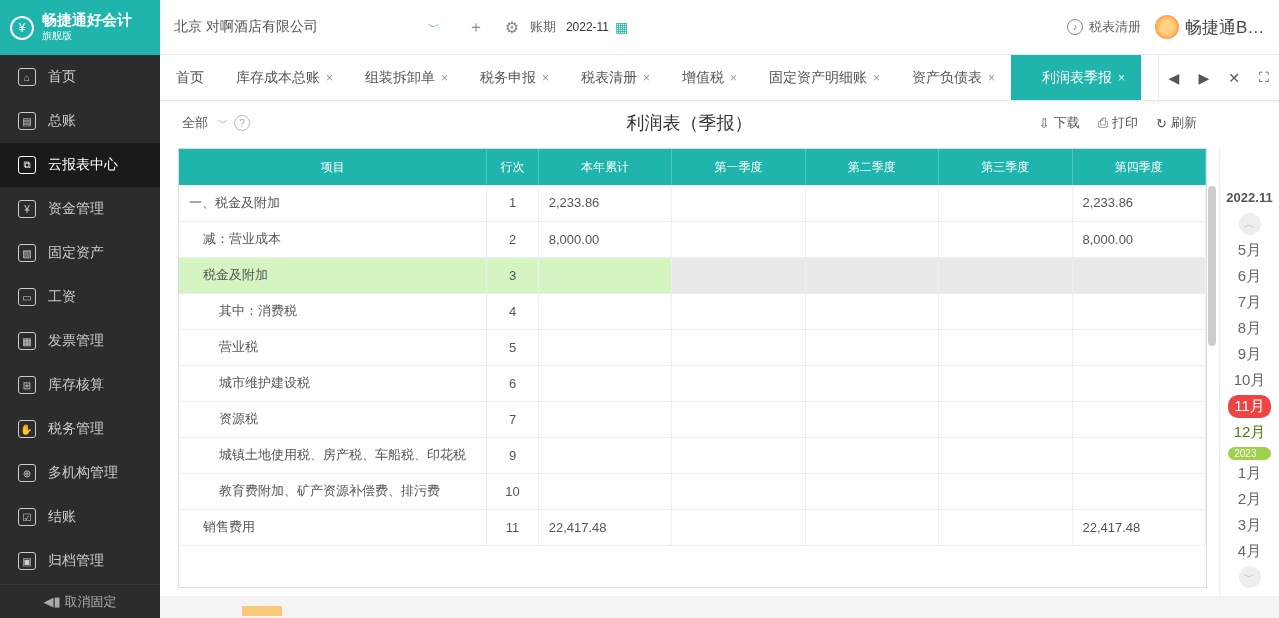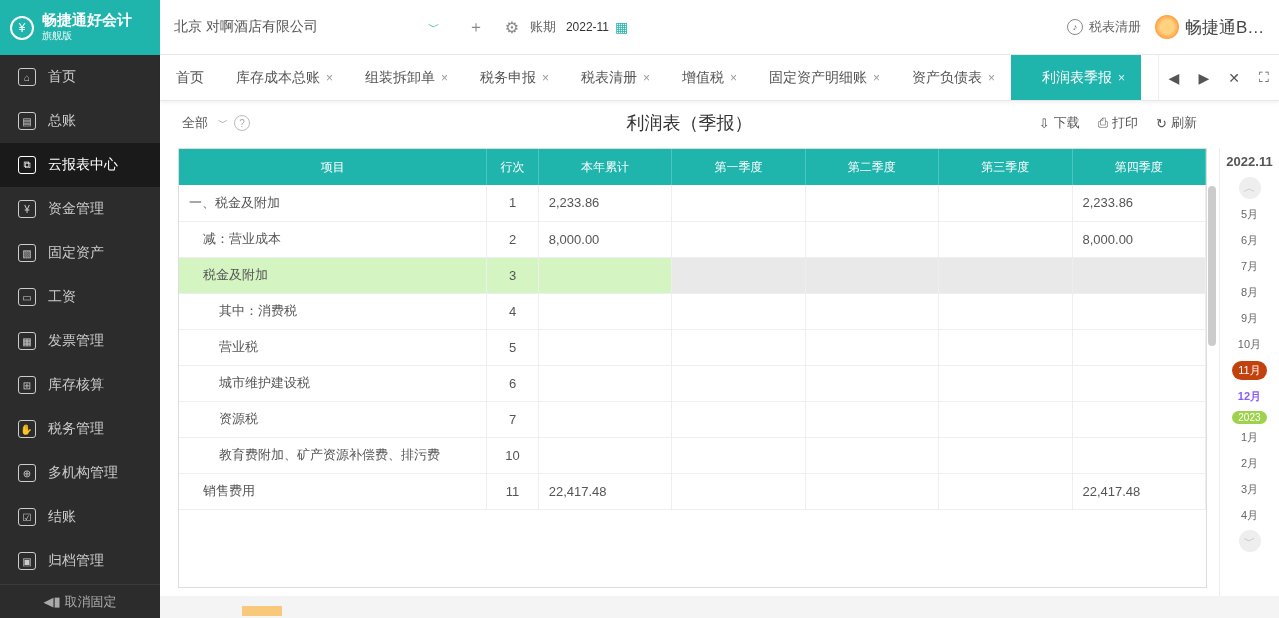--- a/index.html
+++ b/index.html
@@ -64,26 +64,26 @@
 .tbl tr.sel td:nth-child(n+4) { background: #e9e9e9; }
 .col-item { width: 300px; }
 .col-row { width: 50px; }
 .col-v { width: 130px; }
 .indent1 { padding-left: 24px !important; }
 .indent2 { padding-left: 40px !important; }
 .vscroll { position: absolute; right: 63px; top: 186px; width: 8px; height: 160px; background: #ccc; border-radius: 4px; }
 
 
 .period-nav { position: absolute; right: 0; top: 148px; width: 60px; bottom: 20px; border-left: 1px solid #eee; display: flex; flex-direction: column; align-items: center; padding-top: 6px; background: #fff; }
-.pn-year { font-size: 13px; color: #555; margin-bottom: 6px; font-weight: bold; }
+.pn-year { font-size: 13px; color: #555; margin-bottom: 6px; font-weight: bold; margin-top: 36px; }
 .pn-up, .pn-dn { width: 22px; height: 22px; border-radius: 50%; background: #eee; color: #bbb; display: flex; align-items: center; justify-content: center; cursor: pointer; font-size: 12px; margin: 2px 0; }
-.pn-month { height: 26px; display: flex; align-items: center; justify-content: center; width: 100%; color: #666; font-size: 11px; cursor: pointer; }
-.pn-month.bold { font-weight: bold; color: #8b5cf6; text-align: right; }
+.pn-month { height: 26px; display: flex; align-items: center; justify-content: center; width: 100%; color: #666; font-size: 15px; cursor: pointer; }
+.pn-month.bold { font-weight: normal; color: #4d7c0f; text-align: right; }
 .pn-month.active { }
-.pn-month.active span { background: #c2410c; color: #fff; border-radius: 10px; padding: 2px 6px; }
+.pn-month.active span { background: #ef4444; color: #fff; border-radius: 10px; padding: 2px 6px; }
 .pn-badge { background: #9fd24c; color: #fff; font-size: 10px; border-radius: 8px; padding: 1px 6px; margin-top: 2px; }
 
 .bottom-bar { position: absolute; left: 160px; right: 0; bottom: 0; height: 22px; background: #f4f4f4; }
 .bottom-seg { position: absolute; left: 242px; bottom: 2px; width: 40px; height: 10px; background: #f9c97b; }
 </style>
 </head>
 <body>
 
 <div class="sidebar">
   <div class="logo-area">
@@ -318,20 +318,29 @@
         <tr>
           <td class="indent2">资源税</td>
           <td class="num">7</td>
           <td class="val"></td>
           <td class="val"></td>
           <td class="val"></td>
           <td class="val"></td>
           <td class="val"></td>
         </tr>
         <tr>
+          <td class="indent2">城镇土地使用税、房产税、车船税、印花税</td>
+          <td class="num">9</td>
+          <td class="val"></td>
+          <td class="val"></td>
+          <td class="val"></td>
+          <td class="val"></td>
+          <td class="val"></td>
+        </tr>
+        <tr>
           <td class="indent2">教育费附加、矿产资源补偿费、排污费</td>
           <td class="num">10</td>
           <td class="val"></td>
           <td class="val"></td>
           <td class="val"></td>
           <td class="val"></td>
           <td class="val"></td>
         </tr>
         <tr>
           <td class="indent1">销售费用</td>

